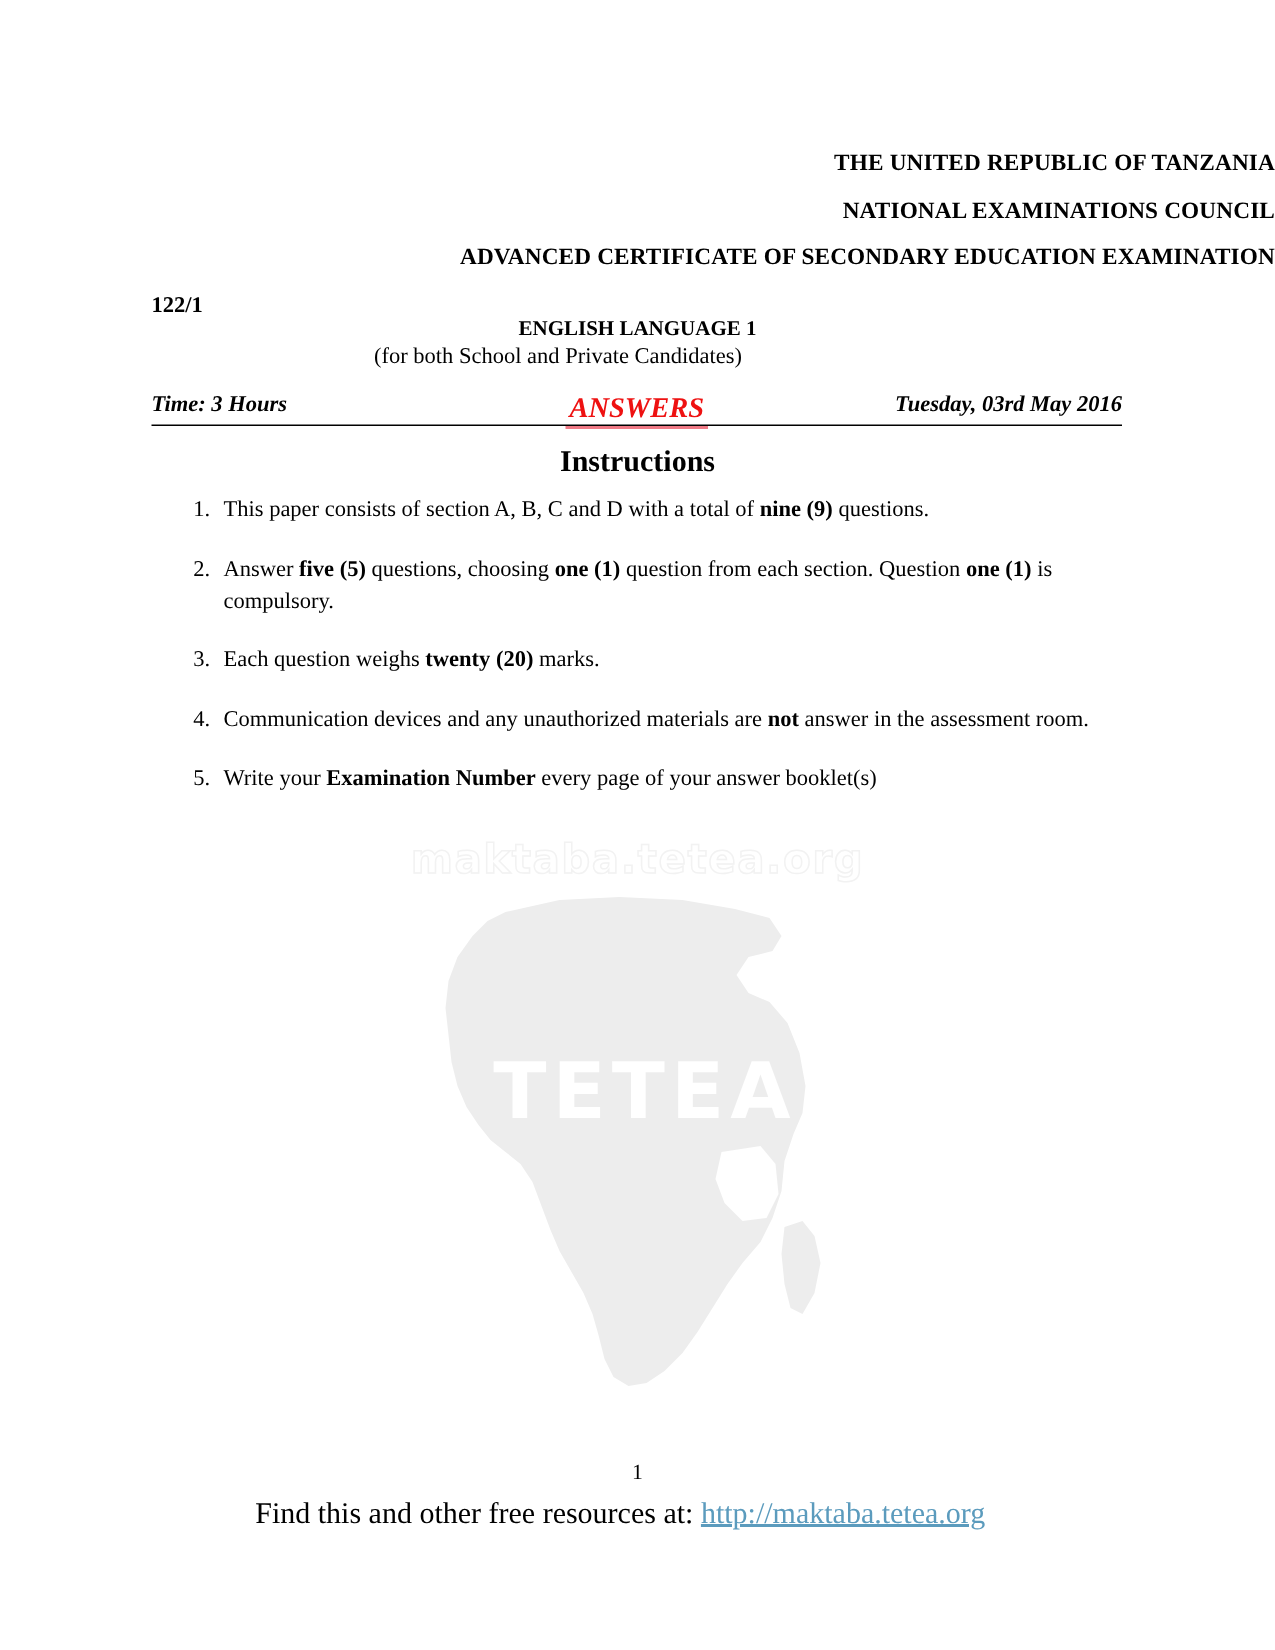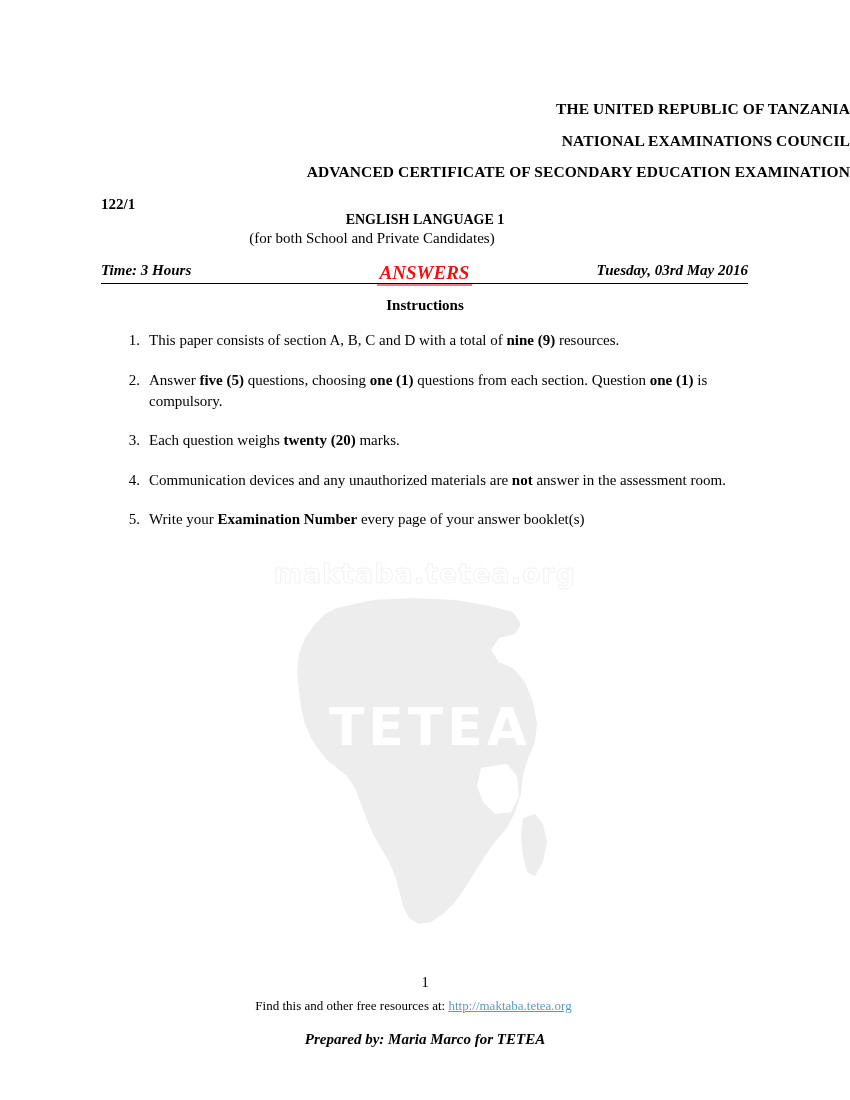--- a/index.html
+++ b/index.html
@@ -115,21 +115,21 @@
   }
 
   
   .instructions-title {
     position: absolute;
     top: 297px;
     left: 0;
     width: 850px;
     text-align: center;
     font-weight: bold;
-    font-size: 15px;
+    font-size: 20px;
   }
 
   .inst-list {
     position: absolute;
     top: 330px;
     left: 118px;
     width: 632px;
   }
   .inst-item {
     position: relative;
@@ -188,21 +188,21 @@
     width: 850px;
     text-align: center;
     font-size: 14.5px;
   }
   .footer-find {
     position: absolute;
     top: 998px;
     left: 0;
     width: 827px;
     text-align: center;
-    font-size: 13px;
+    font-size: 20px;
   }
   .footer-link {
     color: #5b9bbd;
     text-decoration: underline;
   }
   .prepared-by {
     position: absolute;
     top: 1031px;
     left: 0;
     width: 850px;
@@ -229,22 +229,22 @@
   <div class="candidates">(for both School and Private Candidates)</div>
 
   <div class="meta-row">
     <div class="meta-time">Time: 3 Hours</div>
     <div class="meta-answers"><span style="color: rgb(238, 17, 17); border-bottom-color: rgb(240, 122, 134);">ANSWERS</span></div>
     <div class="meta-date">Tuesday, 03rd May 2016</div>
   </div>
 
   <div class="instructions-title">Instructions</div>
   <div class="inst-list">
-      <div class="inst-item"><span class="inst-num">1.</span><span class="inst-text"><span>This paper consists of section A, B, C and D with a total of </span><b>nine (9)</b><span> resources.</span></span></div>
-      <div class="inst-item"><span class="inst-num">2.</span><span class="inst-text"><span>Answer </span><b>five (5)</b><span> questions, choosing </span><b>one (1)</b><span> questions from each section. Question </span><b>one (1)</b><span> is compulsory.</span></span></div>
+      <div class="inst-item"><span class="inst-num">1.</span><span class="inst-text"><span>This paper consists of section A, B, C and D with a total of </span><b>nine (9)</b><span> questions.</span></span></div>
+      <div class="inst-item"><span class="inst-num">2.</span><span class="inst-text"><span>Answer </span><b>five (5)</b><span> questions, choosing </span><b>one (1)</b><span> question from each section. Question </span><b>one (1)</b><span> is compulsory.</span></span></div>
       <div class="inst-item"><span class="inst-num">3.</span><span class="inst-text"><span>Each question weighs </span><b>twenty (20)</b><span> marks.</span></span></div>
       <div class="inst-item"><span class="inst-num">4.</span><span class="inst-text"><span>Communication devices and any unauthorized materials are </span><b>not</b><span> answer in the assessment room.</span></span></div>
       <div class="inst-item"><span class="inst-num">5.</span><span class="inst-text"><span>Write your </span><b>Examination Number</b><span> every page of your answer booklet(s)</span></span></div>
     </div>
 
   <div class="graphic">
     <div class="wm-url">maktaba.tetea.org</div>
     <div class="map-wrap">
       <svg width="290" height="350" viewBox="0 0 290 350" aria-hidden="true">
         <defs>
@@ -265,15 +265,14 @@
         </g>
       </svg>
 
     </div>
   </div>
 
   <div class="page-num">1</div>
   <div class="footer-find">
     <span>Find this and other free resources at: </span><a class="footer-link" href="#" style="color: rgb(91, 155, 189);">http://maktaba.tetea.org</a>
   </div>
-  <div class="prepared-by">Prepared by: Maria Marco for TETEA</div>
 
 </div>
 
 </body></html>

